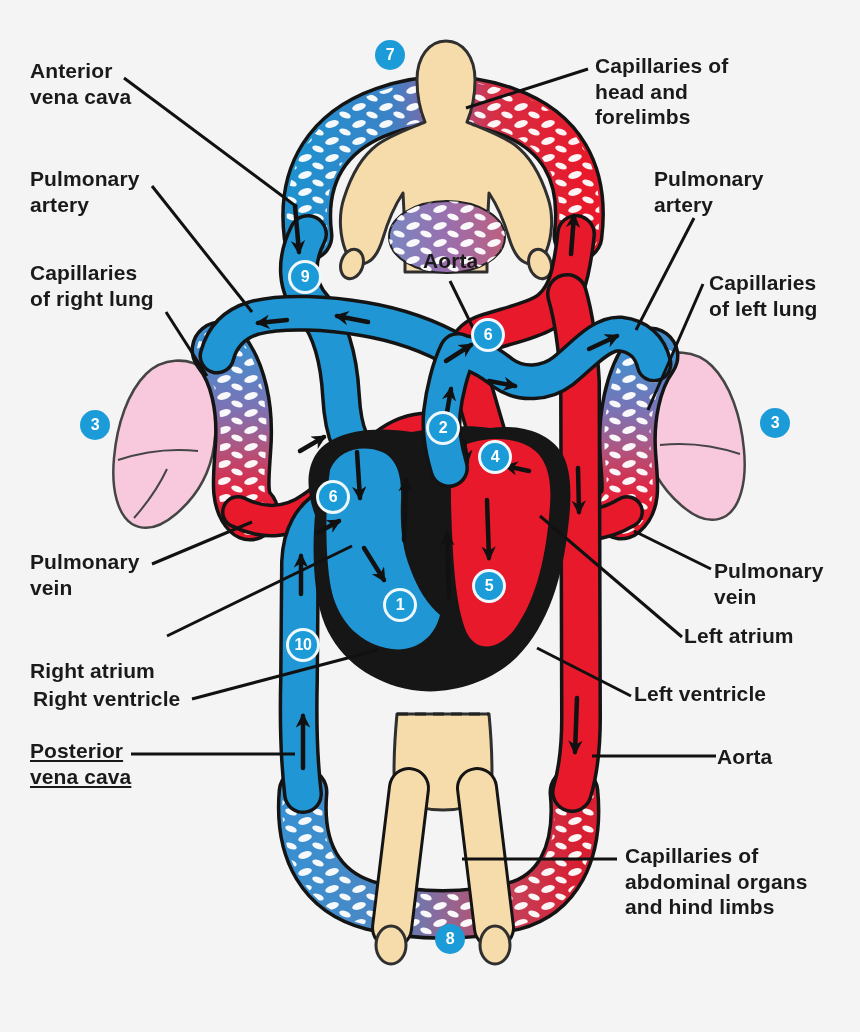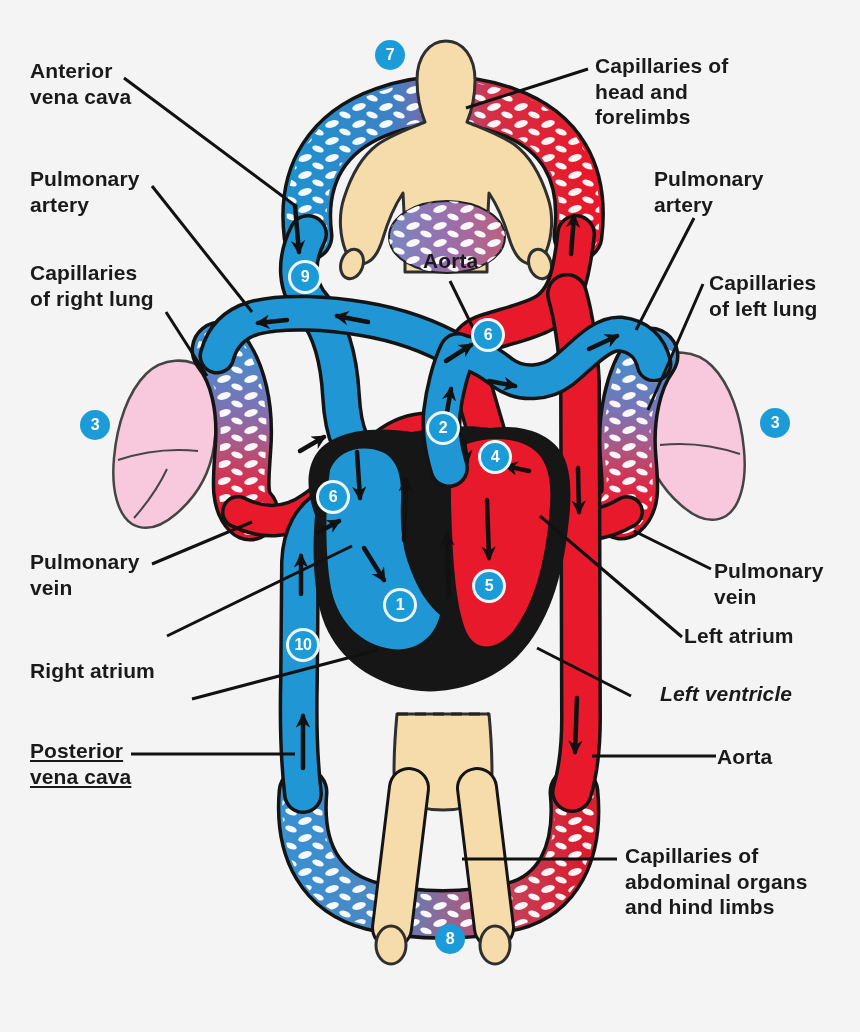--- a/index.html
+++ b/index.html
@@ -247,34 +247,35 @@
 
 <div class="label" style="left:30px;top:58px;">Anterior
 vena cava</div>
 <div class="label" style="left:30px;top:166px;">Pulmonary
 artery</div>
 <div class="label" style="left:30px;top:260px;">Capillaries
 of right lung</div>
 <div class="label" style="left:30px;top:549px;">Pulmonary
 vein</div>
 <div class="label" style="left:30px;top:622px;margin-top:36px;">Right atrium</div>
+<div class="label" style="left:33px;top:686px;">Right ventricle</div>
 <div class="label" style="left:30px;top:738px;text-decoration:underline;">Posterior
 vena cava</div>
 <div class="label" style="left:595px;top:53px;">Capillaries of
 head and
 forelimbs</div>
 <div class="label" style="left:654px;top:166px;">Pulmonary
 artery</div>
 <div class="label" style="left:709px;top:270px;">Capillaries
 of left lung</div>
 <div class="label" style="left:423px;top:248px;">Aorta</div>
 <div class="label" style="left:714px;top:558px;">Pulmonary
 vein</div>
 <div class="label" style="left:684px;top:623px;text-align:right;">Left atrium</div>
-<div class="label" style="left:660px;top:681px;font-style:italic;">Left ventricle</div>
+<div class="label" style="left:634px;top:681px;">Left ventricle</div>
 <div class="label" style="left:717px;top:744px;">Aorta</div>
 <div class="label" style="left:625px;top:843px;">Capillaries of
 abdominal organs
 and hind limbs</div>
 
 <div class="badge" style="left:390px;top:55px;">7</div>
 <div class="badge ring" style="left:305px;top:277px;">9</div>
 <div class="badge ring" style="left:488px;top:335px;">6</div>
 <div class="badge ring" style="left:443px;top:428px;">2</div>
 <div class="badge ring" style="left:495px;top:457px;">4</div>

